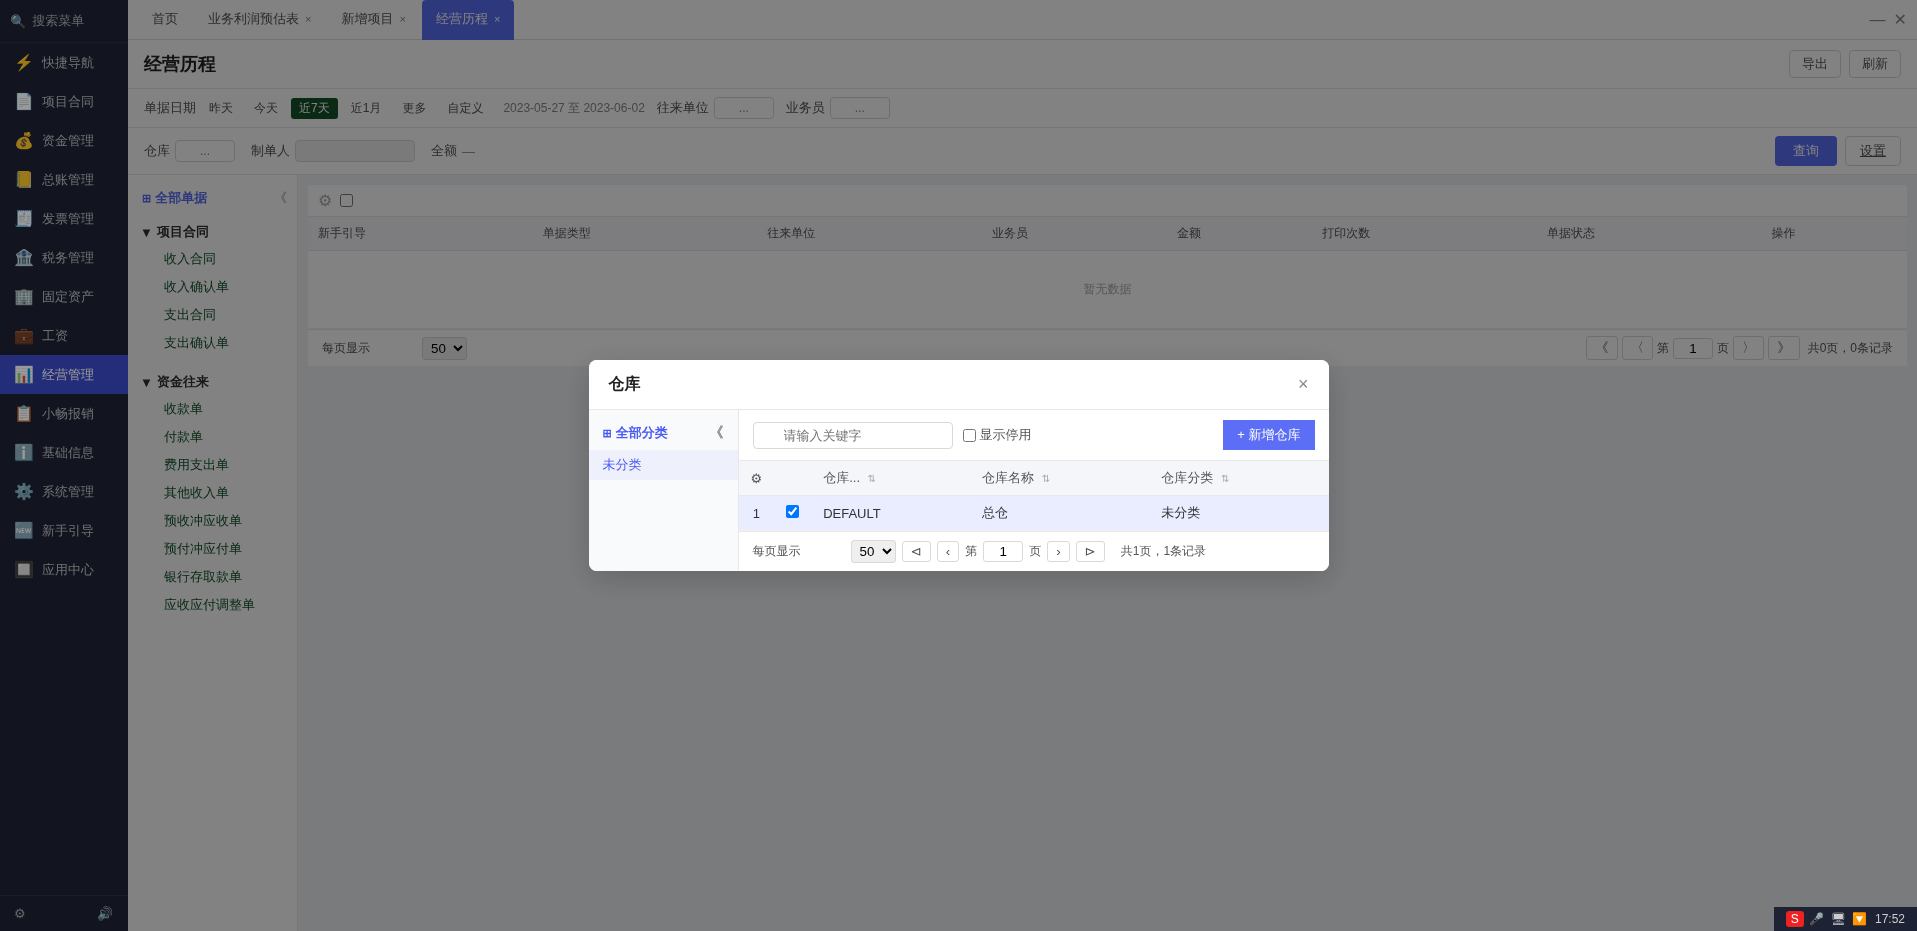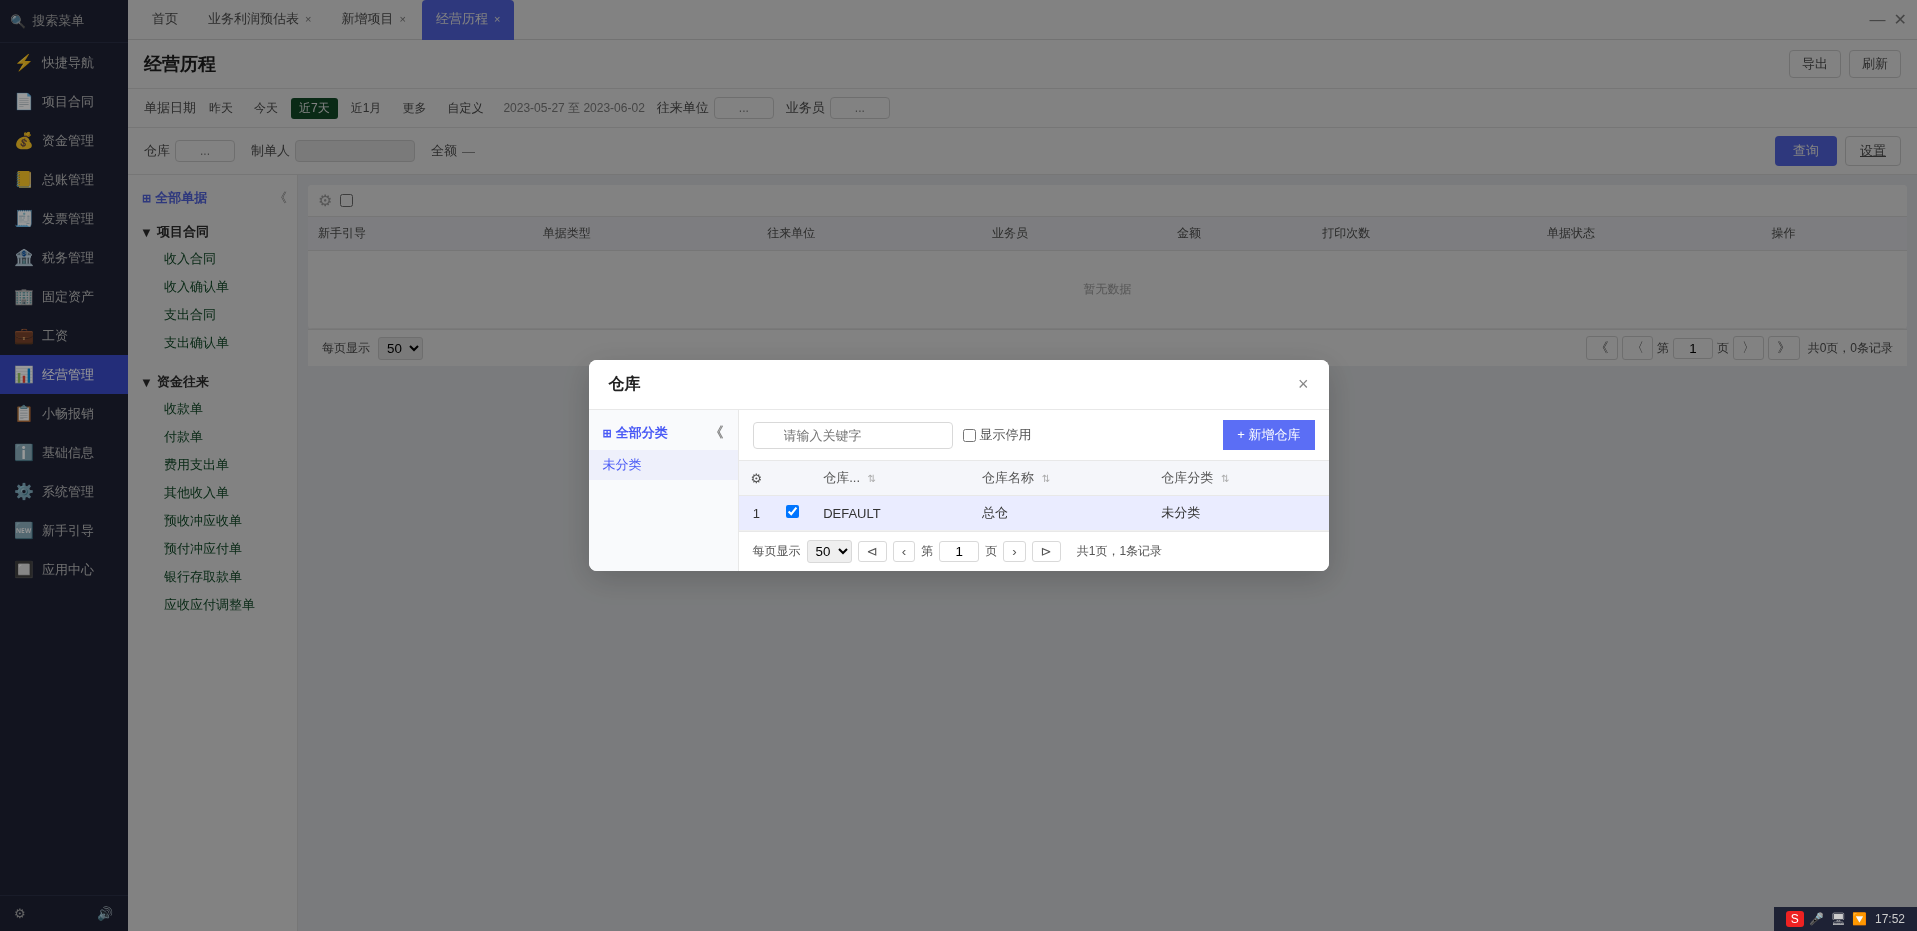--- a/index.html
+++ b/index.html
@@ -78,21 +78,21 @@
     td { padding: 7px 10px; border-bottom: 1px solid #f0f0f0; color: #333; white-space: nowrap; }
     .no-data { text-align: center; padding: 30px; color: #aaa; }
 
     
     .bottom-bar {
       background: #fff; border-top: 1px solid #e8e8e8; padding: 6px 14px; display: flex; align-items: center; gap: 8px; font-size: 12px; color: #555;
     }
     .pagination { display: flex; align-items: center; gap: 4px; margin-left: auto; }
     .page-btn { border: 1px solid #d9d9d9; background: #fff; padding: 2px 8px; border-radius: 3px; cursor: pointer; color: #555; }
     .page-input { border: 1px solid #d9d9d9; border-radius: 3px; width: 40px; text-align: center; padding: 2px 4px; }
-    .page-select { border: 1px solid #d9d9d9; border-radius: 3px; padding: 2px 4px; }
+    .page-select { border: 1px solid #d9d9d9; border-radius: 3px; padding: 2px 4px; margin-left: 44px; }
 
     
     .overlay {
       position: fixed; top: 0; left: 0; width: 100%; height: 100%; background: rgba(0,0,0,0.4); z-index: 100; display: flex; align-items: center; justify-content: center;
     }
 
     
     .dialog {
       background: #fff; border-radius: 8px; width: 740px; max-height: 560px; box-shadow: 0 8px 32px rgba(0,0,0,0.18); display: flex; flex-direction: column; overflow: hidden;
     }

